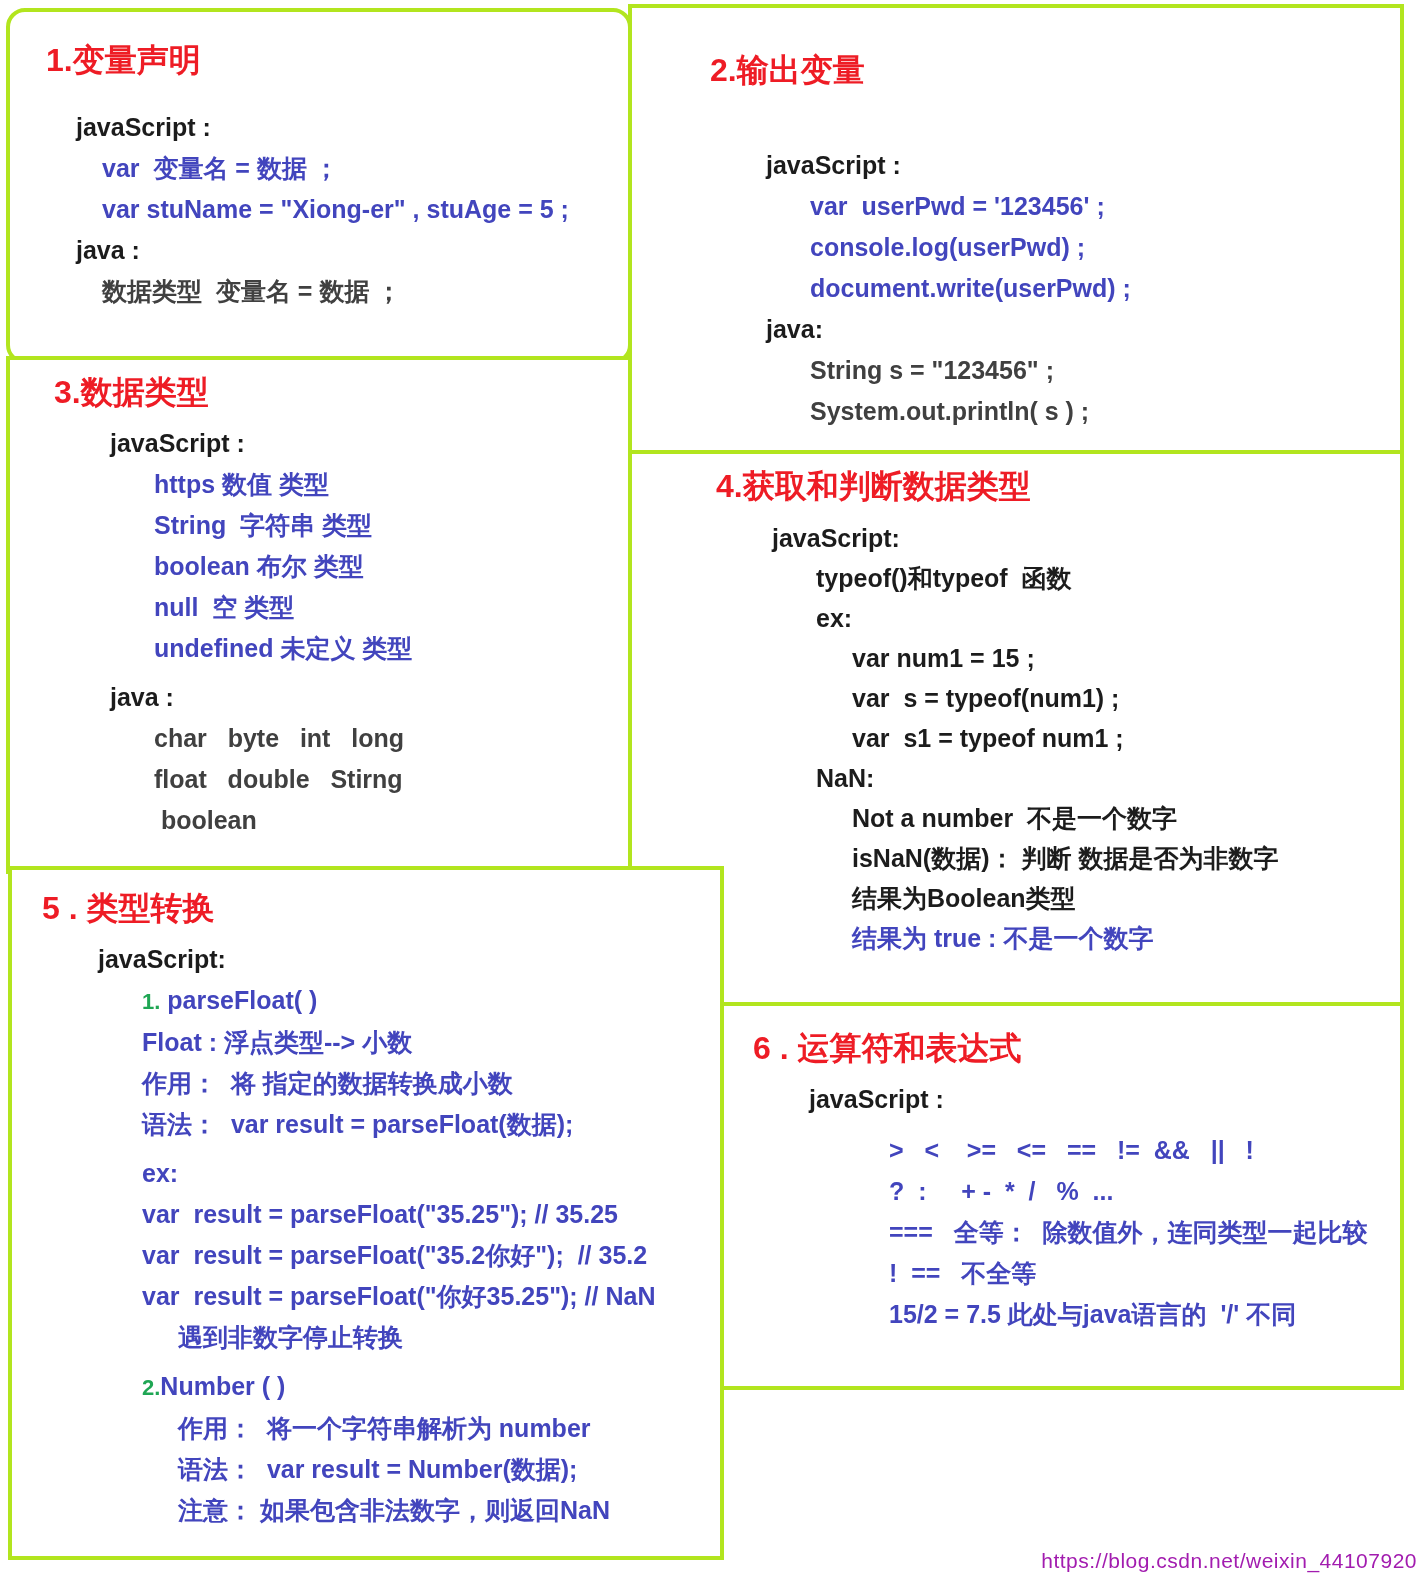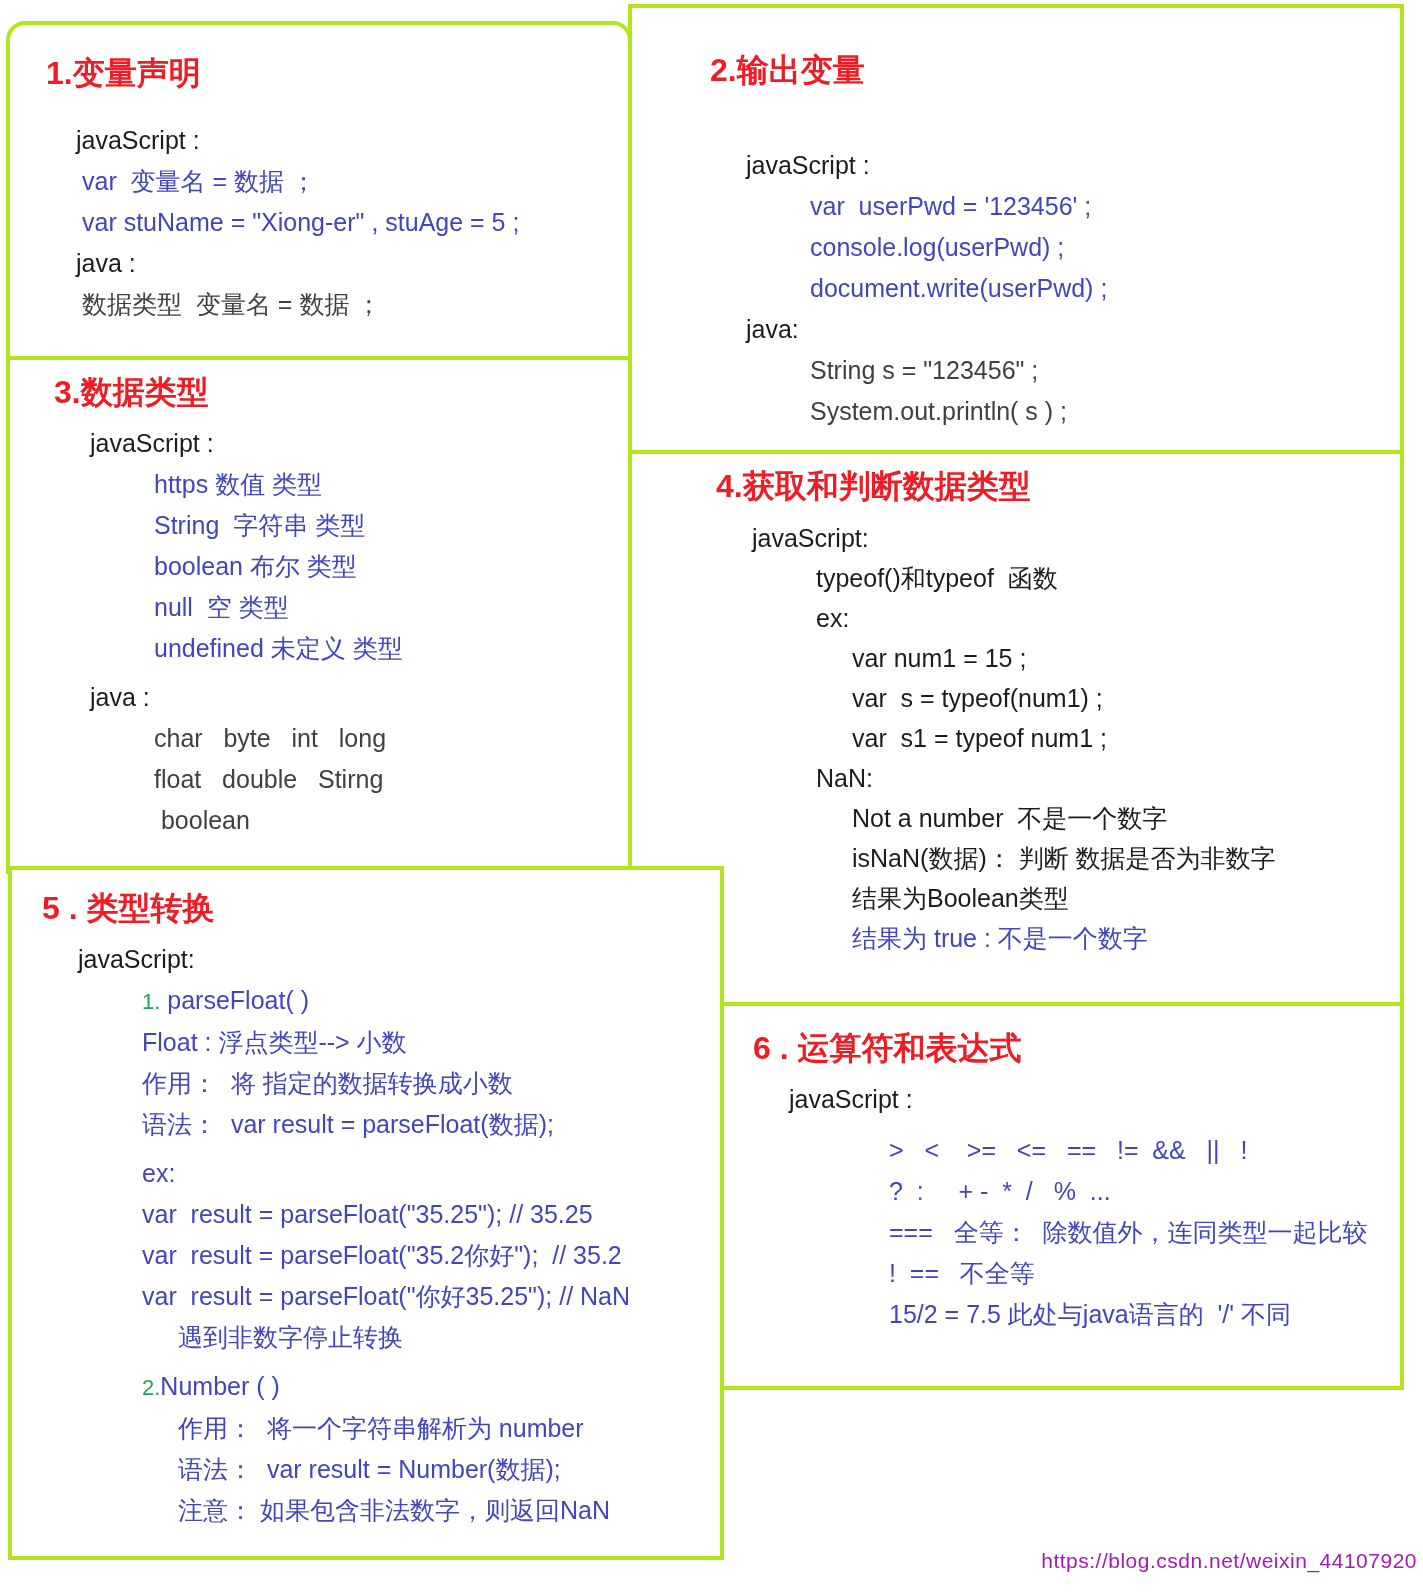--- a/index.html
+++ b/index.html
@@ -9,21 +9,21 @@
     font-family:"Liberation Sans","DejaVu Sans",sans-serif;
     position:relative;overflow:hidden;
   }
   .page{position:absolute;inset:0;}
   .box{
     position:absolute;
     border:4px solid #b2e51e;
     background:#ffffff;
     box-sizing:border-box;
   }
-  #sec1{left:6px;top:21px;width:626px;height:356px;border-radius:19px;}
+  #sec1{left:6px;top:8px;width:626px;height:356px;border-radius:19px;}
   #sec2{left:628px;top:4px;width:776px;height:450px;}
   #sec3{left:6px;top:356px;width:626px;height:518px;}
   #sec4{left:628px;top:450px;width:776px;height:558px;}
   #sec5{left:8px;top:866px;width:716px;height:694px;}
   #sec6{left:720px;top:1002px;width:684px;height:388px;padding-left:15px;}
 
   .title{
     color:#ee1c25;font-size:32px;font-weight:700;
     line-height:1.15;margin:0;white-space:pre;
   }
@@ -35,26 +35,26 @@
   #sec6 .title{margin:24px 0 12px 14px;}
 
   #sec1 .content{padding-left:36px;}
   #sec2 .content{padding-left:78px;}
   #sec3 .content{padding-left:44px;}
   #sec4 .content{padding-left:84px;}
   #sec5 .content{padding-left:30px;}
   #sec6 .content{padding-left:14px;}
 
   .line{
-    font-size:25px;font-weight:400;line-height:41px;
+    font-size:25px;font-weight:700;line-height:41px;
     white-space:pre;
   }
   #sec4 .line{line-height:40px;}
   .ind1{margin-left:30px;}
-  .ind2{margin-left:36px;}
+  .ind2{margin-left:56px;}
   .ind3{margin-left:100px;}
   .ind4{margin-left:136px;}
   .gap-sm{margin-top:8px;}
   .gap-md{margin-top:10px;}
 
   .c-black{color:#1c1c1c;}
   .c-blue{color:#4245bd;}
   .c-green{color:#404040;}
   .c-green-sm{color:#1fa654;font-size:22px;}
 

